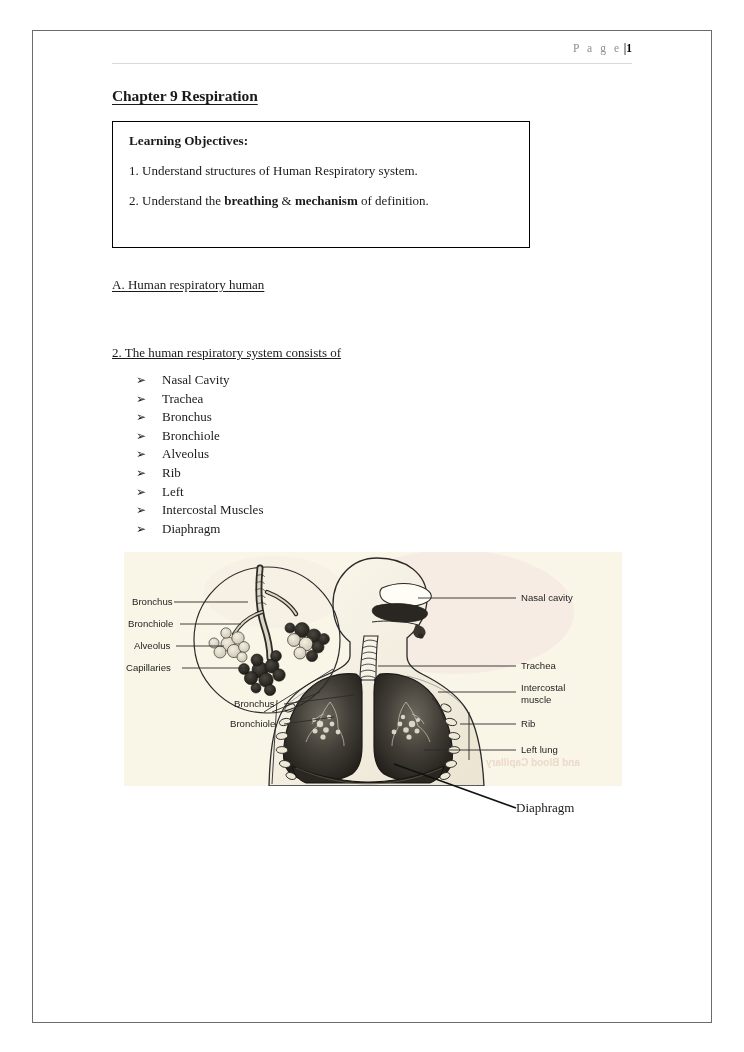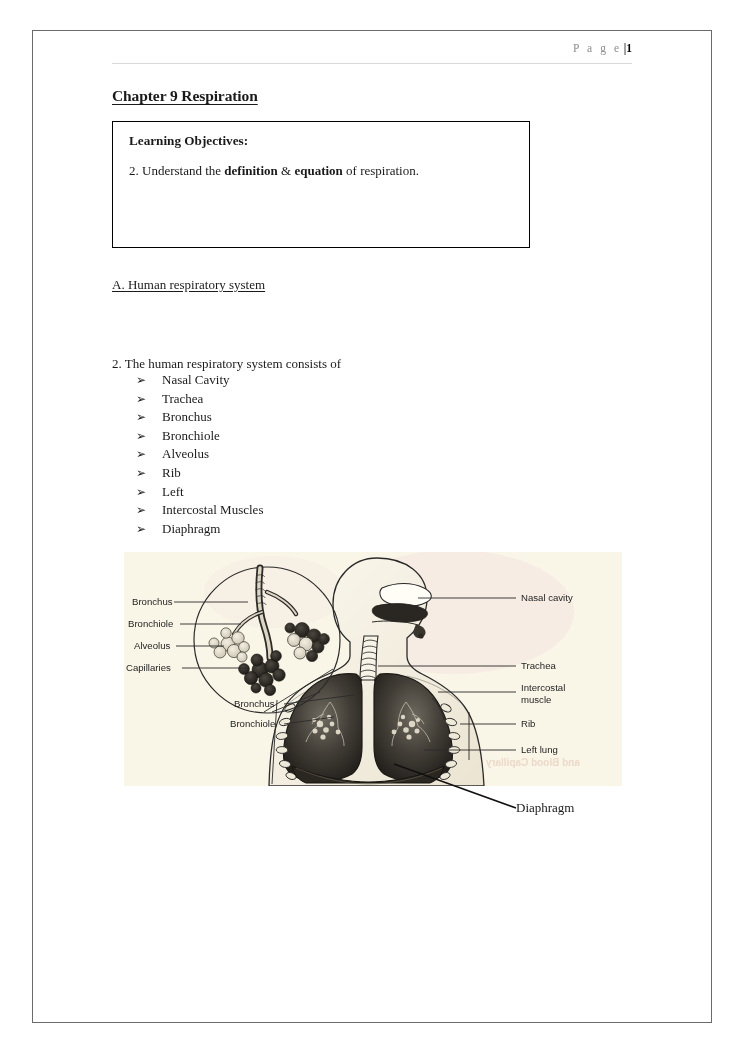--- a/index.html
+++ b/index.html
@@ -110,22 +110,23 @@
     text-decoration: underline;
     text-underline-offset: 2px;
   }
   .para-1 {
     position: absolute;
     left: 112px; top: 309px;
     font-size: 13px;
   }
   .para-2 {
     position: absolute;
-    left: 112px; top: 356px;
-    font-size: 13px;
+    left: 112px; top: 345px;
+    font-size: 13px;
+    text-decoration: underline;
   }
 
   
   .organ-list {
     position: absolute;
     left: 136px; top: 371px;
     margin: 0; padding: 0;
     list-style: none;
   }
   .organ-list li {
@@ -195,28 +196,31 @@
       <span class="word">P a g e</span><span class="sep">|</span><span class="num">1</span>
     </div>
   </div>
   <div class="header-rule"></div>
 
   <div class="chapter-title">Chapter 9 Respiration</div>
 
   <div class="objectives-box">
     <div class="obj-heading">Learning Objectives:</div>
 
-
     <div class="obj-item">
-      <span>2. Understand the </span><b>definition</b><span> &amp; </span><b>equation</b><span> of respiration.</span>
+      <span>1. Understand structures of Human Respiratory system.</span>
     </div>
 
+    <div class="obj-item">
+      <span>2. Understand the </span><b>breathing</b><span> &amp; </span><b>mechanism</b><span> of definition.</span>
+    </div>
+
   </div>
 
-  <div class="section-a-heading">A. Human respiratory system</div>
+  <div class="section-a-heading">A. Human respiratory human</div>
   <div class="para-2">2. The human respiratory system consists of</div>
 
   <ul class="organ-list">
     <li><span class="bullet-arrow">➢</span><span>Nasal Cavity</span></li>
     <li><span class="bullet-arrow">➢</span><span>Trachea</span></li>
     <li><span class="bullet-arrow">➢</span><span>Bronchus</span></li>
     <li><span class="bullet-arrow">➢</span><span>Bronchiole</span></li>
     <li><span class="bullet-arrow">➢</span><span>Alveolus</span></li>
     <li><span class="bullet-arrow">➢</span><span>Rib</span></li>
     <li><span class="bullet-arrow">➢</span><span>Left</span></li>

